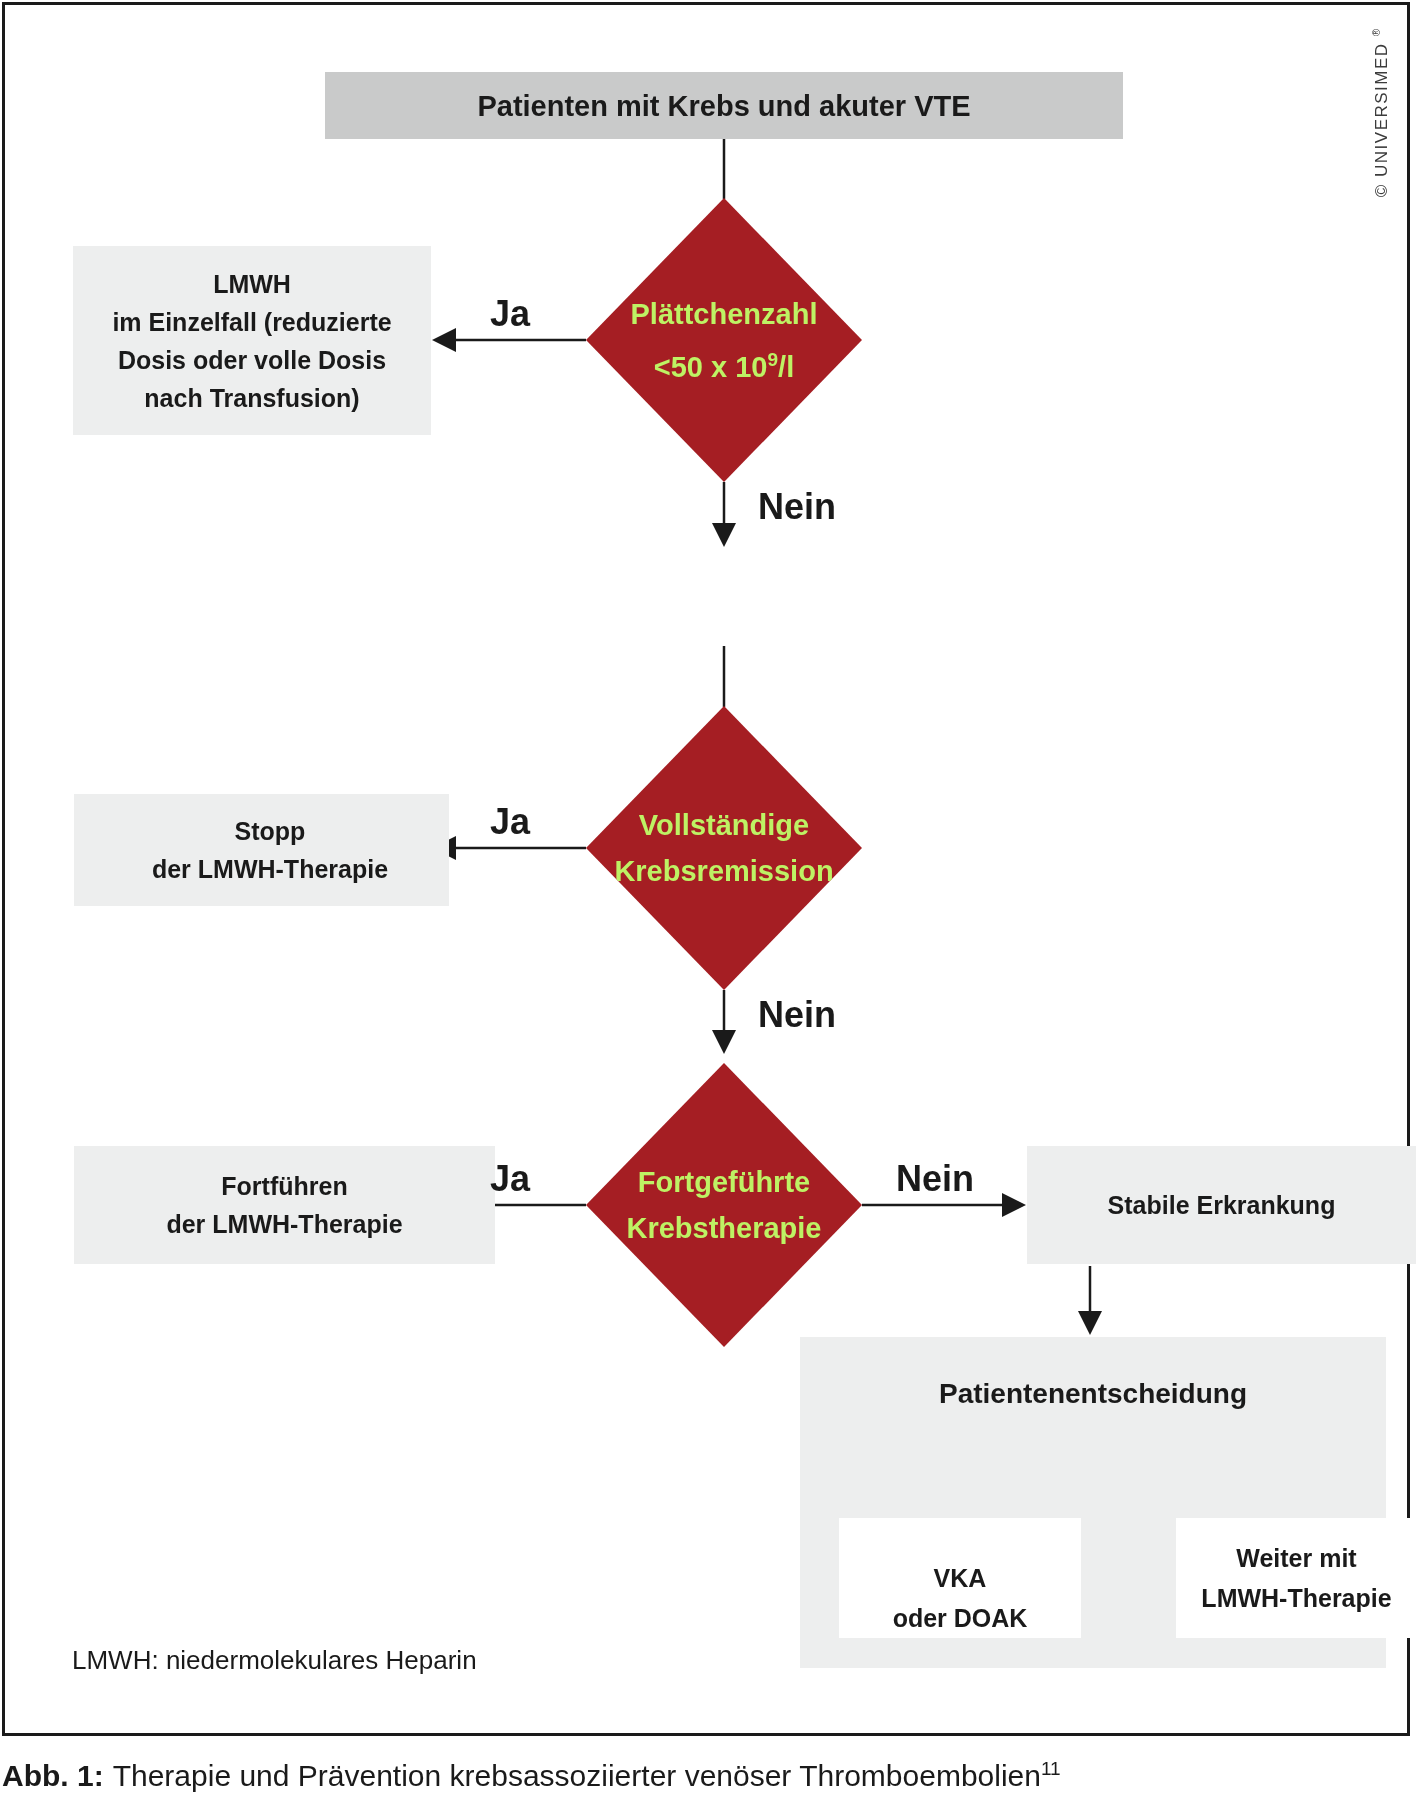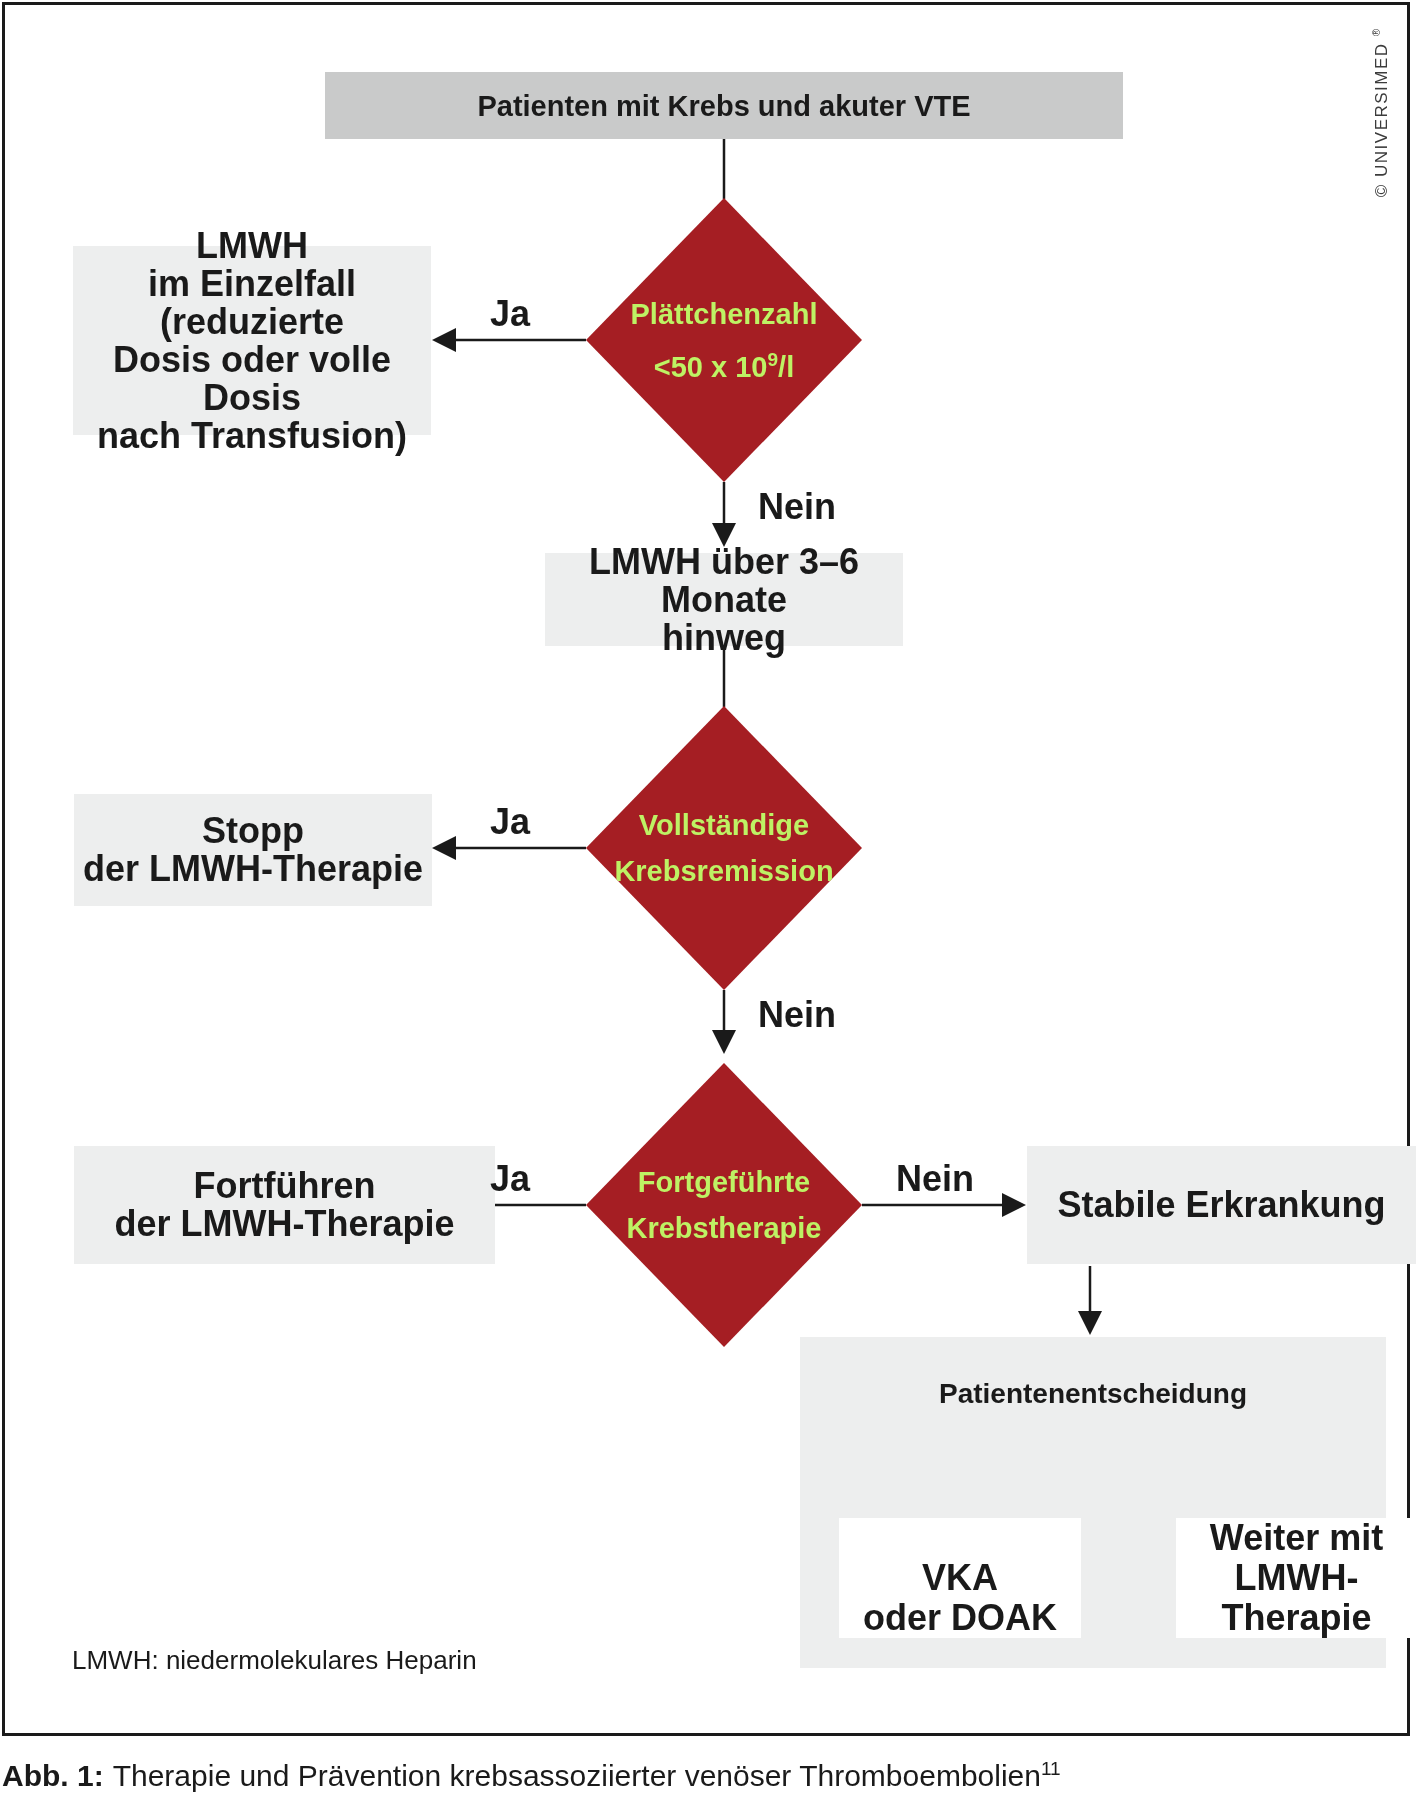--- a/index.html
+++ b/index.html
@@ -29,21 +29,21 @@
     color: #3c3c3c;
     white-space: nowrap;
   }
   #copyright .reg { font-size: 10px; vertical-align: super; letter-spacing: 0; }
   .graybox {
     background: var(--box-gray, #EDEEEE);
     display: flex; flex-direction: column;
     align-items: center; justify-content: center;
     text-align: center;
     font-weight: bold;
-    font-size: 36px;
+    font-size: 25px;
     line-height: 38px;
   }
   #start-box {
     left: 325px; top: 72px; width: 798px; height: 67px;
     background: var(--header-gray, #C9CACA);
     font-size: 29px;
   }
   .diamond {
     background: var(--decision-red, #A51E23);
     clip-path: polygon(50% 0, 100% 50%, 50% 100%, 0 50%);
@@ -55,21 +55,21 @@
     font-weight: bold;
     font-size: 29px;
     line-height: 46px;
   }
   #diamond-1 { left: 586px; top: 198px; }
   #diamond-2 { left: 586px; top: 706px; }
   #diamond-3 { left: 586px; top: 1063px; }
   .diamond sup { font-size: 19px; }
   #box-lmwh-individual { left: 73px;  top: 246px;  width: 358px; height: 189px; }
   #box-lmwh-3-6       { left: 545px; top: 553px;  width: 358px; height: 93px; }
-  #box-stop           { left: 74px;  top: 794px;  width: 358px; height: 112px; }
+  #box-stop           { left: 74px;  top: 794px;  width: 358px; height: 112px; padding-left: 17px; }
   #box-continue       { left: 74px;  top: 1146px; width: 421px; height: 118px; }
   #box-stable         { left: 1027px;top: 1146px; width: 389px; height: 118px; }
   #container-decision {
     left: 800px; top: 1337px; width: 586px; height: 331px;
     background: var(--box-gray, #EDEEEE);
   }
   #patient-decision-title {
     left: 800px; top: 1378px; width: 586px;
     text-align: center; font-weight: bold; font-size: 28px;
   }
@@ -155,24 +155,20 @@
     <div>Krebstherapie</div>
   </div>
 
   <div id="box-lmwh-individual" class="abs graybox">
     <div>LMWH</div>
     <div>im Einzelfall (reduzierte</div>
     <div>Dosis oder volle Dosis</div>
     <div>nach Transfusion)</div>
   </div>
 
-  <div id="box-lmwh-3-6" class="abs graybox">
-    <div>LMWH über 3–6 Monate</div>
-    <div>hinweg</div>
-  </div>
 
   <div id="box-stop" class="abs graybox">
     <div>Stopp</div>
     <div>der LMWH-Therapie</div>
   </div>
 
   <div id="box-continue" class="abs graybox">
     <div>Fortführen</div>
     <div>der LMWH-Therapie</div>
   </div>

